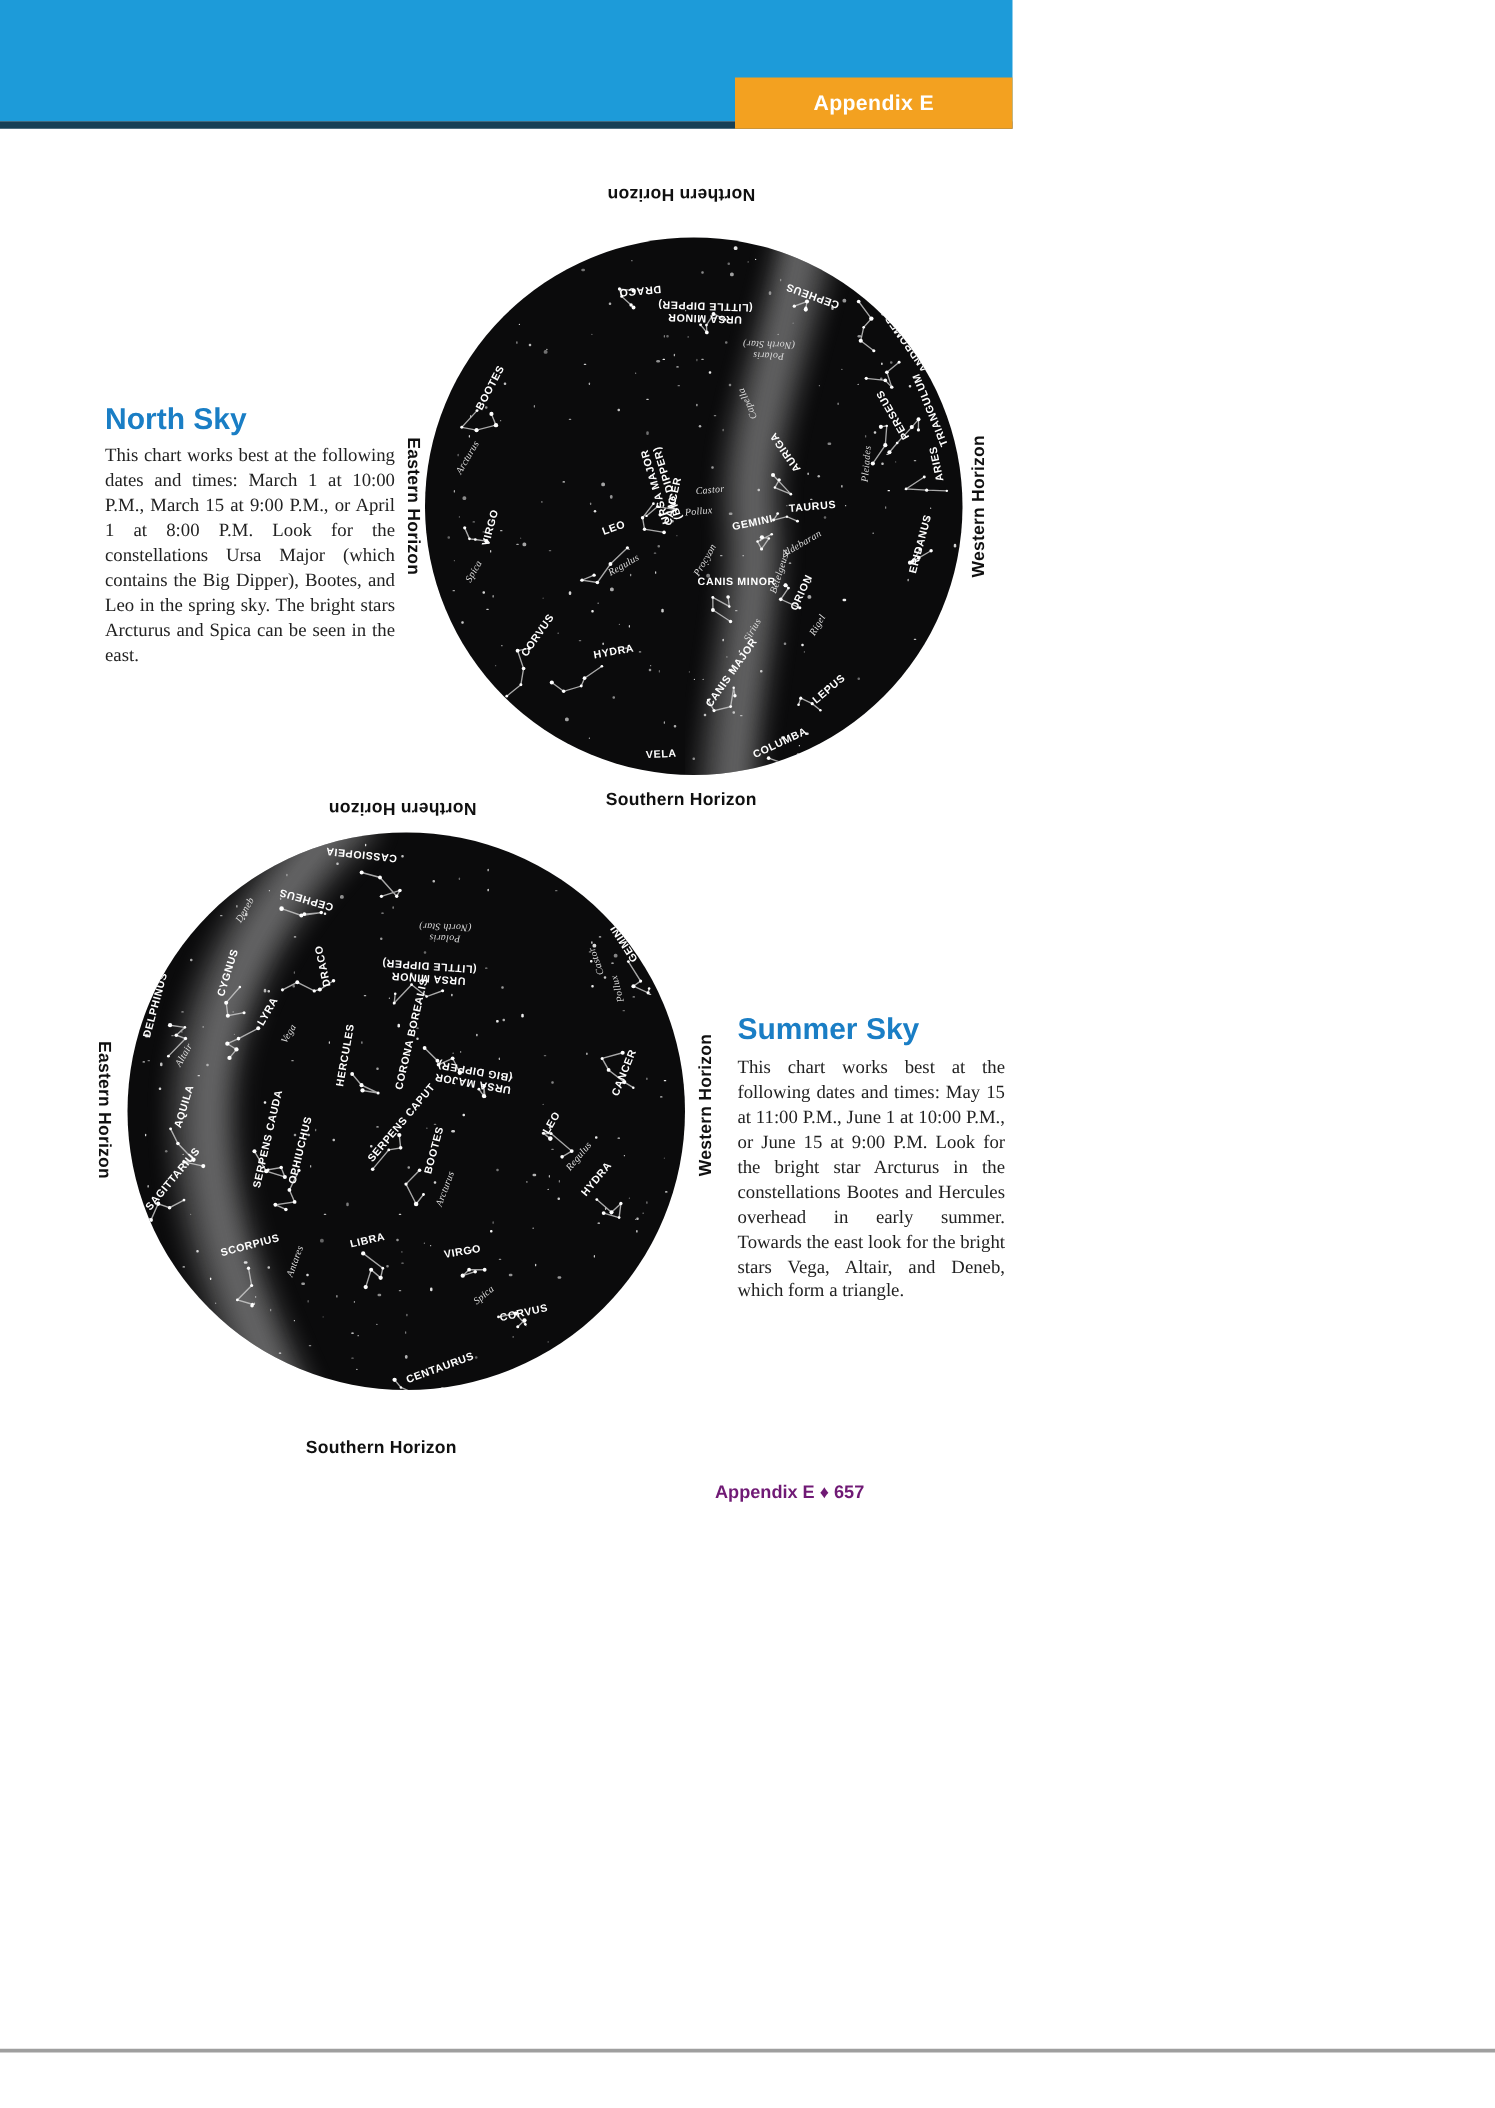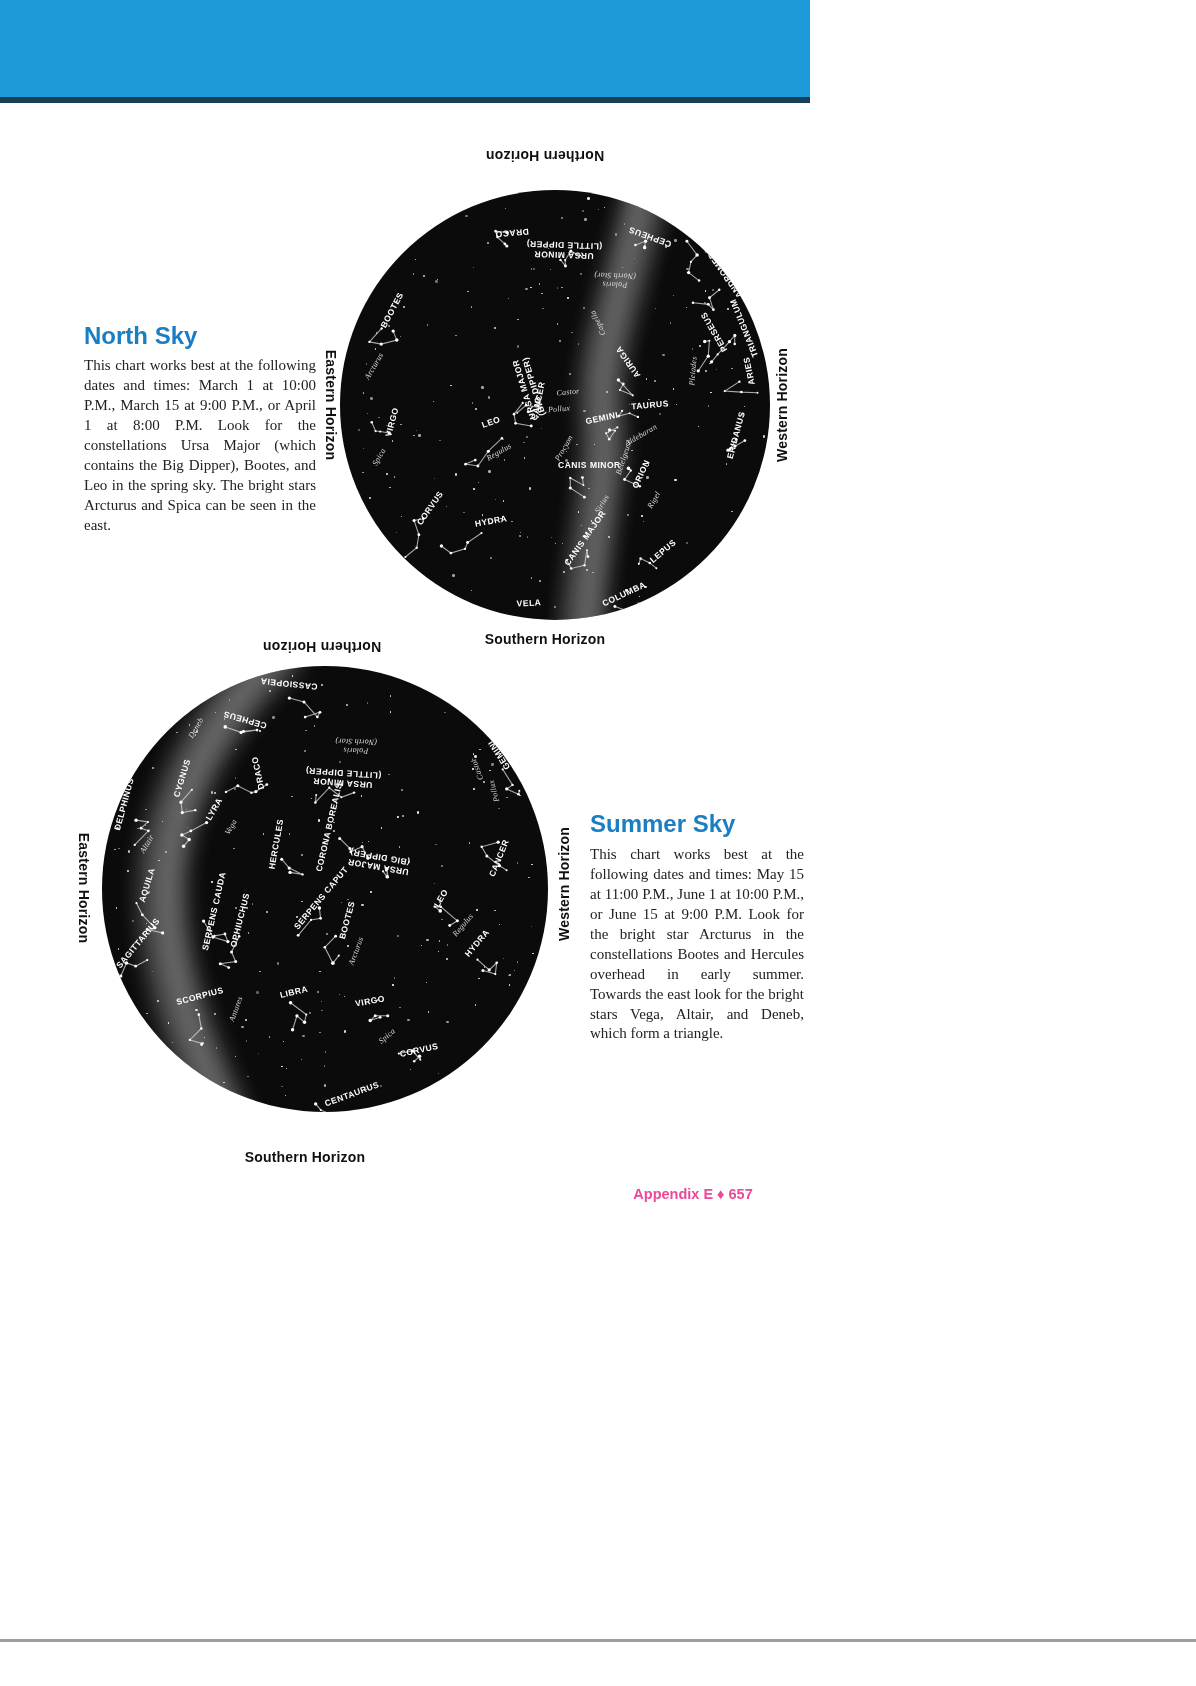--- a/index.html
+++ b/index.html
@@ -36,31 +36,34 @@
   .summer-field{left:102px;top:666px;width:446px;height:446px;}
   svg.mw,svg.lines{position:absolute;left:0;top:0;width:100%;height:100%;}
   svg.lines polyline{fill:none;stroke:#cfcfcf;stroke-width:1.1;opacity:.8;}
   svg.lines circle{fill:#fff;}
   .const-label{position:absolute;z-index:3;white-space:pre-line;text-align:center;}
   .const-name{color:#fff;font:bold 8.5px "Liberation Sans",sans-serif;letter-spacing:.5px;line-height:1.2;}
   .star-name{color:#ddd;font:italic 8px "Liberation Serif",serif;letter-spacing:.2px;line-height:1.15;}
   .star-dot{position:absolute;background:#fff;border-radius:50%;display:block;}
 
   
-  .footer{position:absolute;left:588px;top:1186px;width:210px;text-align:center;
-        font:bold 14.5px "Liberation Sans",sans-serif;color:#ec4899;}
+  .footer{position:absolute;left:572px;top:1186px;width:210px;text-align:left;
+        font:bold 14.5px "Liberation Sans",sans-serif;color:#701a75;}
   .bottom-rule{position:absolute;left:0;top:1639px;width:1196px;height:3px;background:#9f9f9f;}
 </style>
 </head>
 <body>
 
 <div class="page">
 
   <div class="banner"></div>
   <div class="banner-rule"></div>
+  <div class="appendix-tab">
+    <span>Appendix E</span>
+  </div>
 
 
   <h2 class="heading spring-h">North Sky</h2>
   <p class="bodytxt spring-b">This chart works best at the following dates and times: March 1 at 10:00 P.M., March 15 at 9:00 P.M., or April 1 at 8:00 P.M. Look for the constellations Ursa Major (which contains the Big Dipper), Bootes, and Leo in the spring sky. The bright stars Arcturus and Spica can be seen in the east.</p>
 
   <div class="horizon rot180" style="left:445px;top:148px;width:200px;">Northern Horizon</div>
   <div class="horizon" style="left:445px;top:631px;width:200px;">Southern Horizon</div>
   <div class="horizon rot90" style="left:251px;top:397px;width:160px;">Eastern Horizon</div>
   <div class="horizon rotm90" style="left:702px;top:397px;width:160px;">Western Horizon</div>
 

